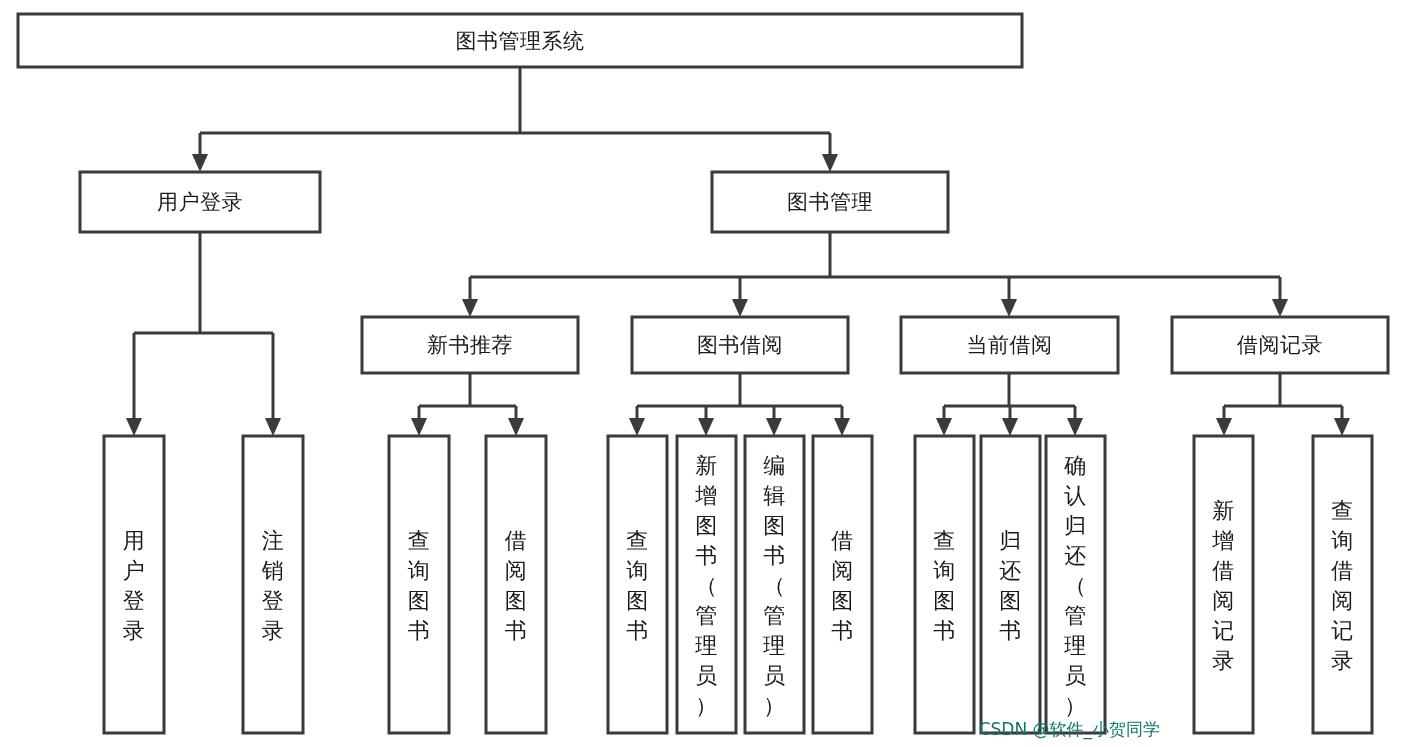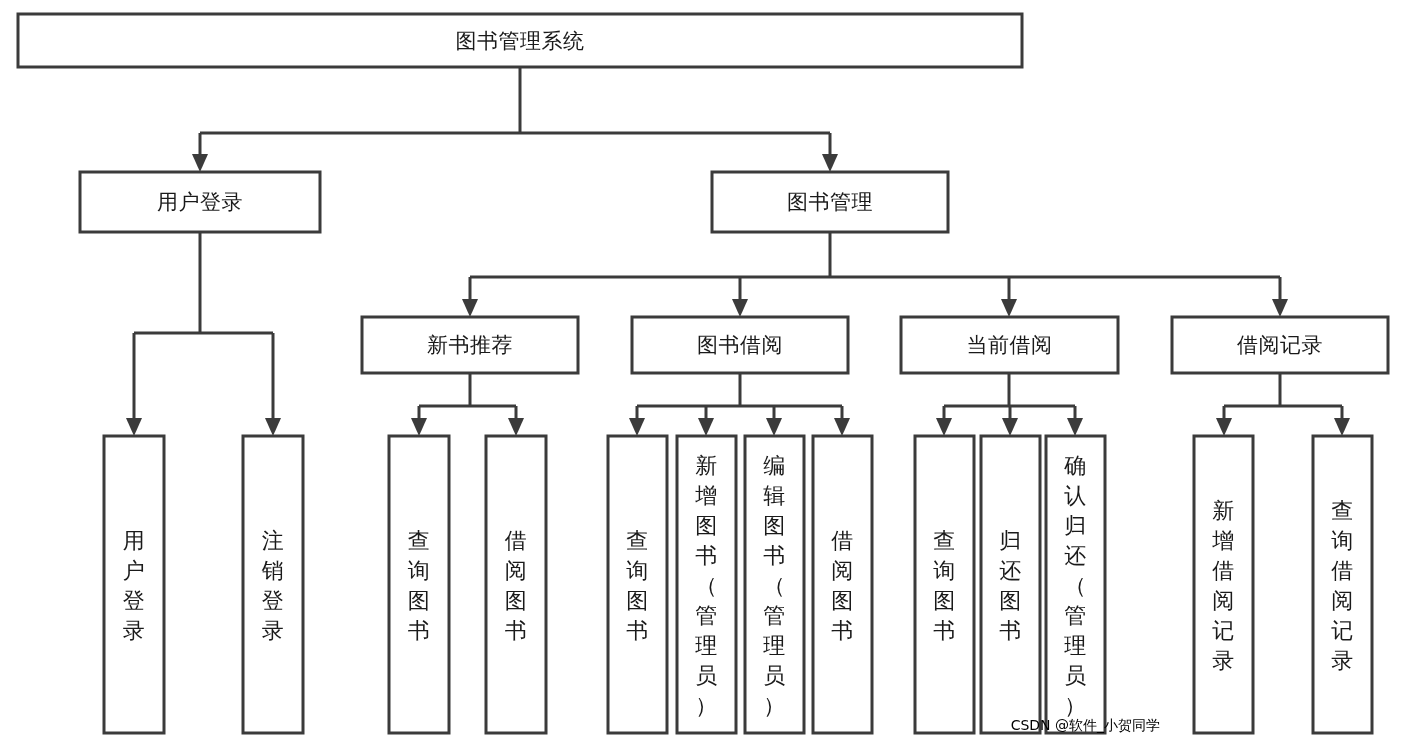--- a/index.html
+++ b/index.html
@@ -54,24 +54,24 @@
     fill: none;
     stroke-linecap: butt;
   }
   .arrow-head {
     fill: #3b3b3b;
     stroke: none;
   }
   .watermark {
     position: absolute;
     right: 8px;
-    bottom: 12px;
-    font-family: "DejaVu Sans", "Liberation Sans", sans-serif;
-    font-size: 14px;
-    color: #000000;
+    bottom: 6px;
+    font-family: "DejaVu Sans", "Liberation Sans", sans-serif;
+    font-size: 17px;
+    color: #0f766e;
     white-space: nowrap;
     user-select: none;
   }
 </style>
 </head>
 <body>
 
 <div id="diagram-root">
 
   <svg id="diagram-svg" viewBox="0 0 1405 747">

